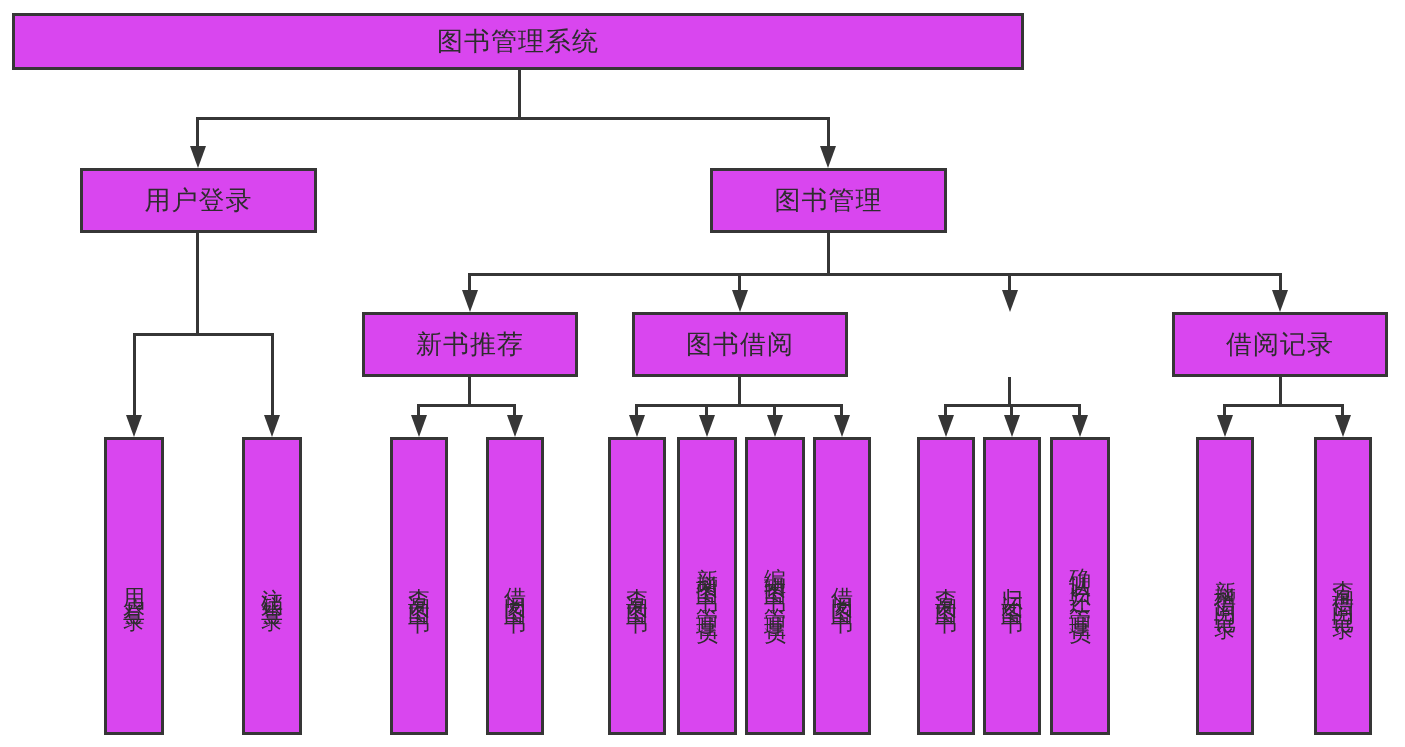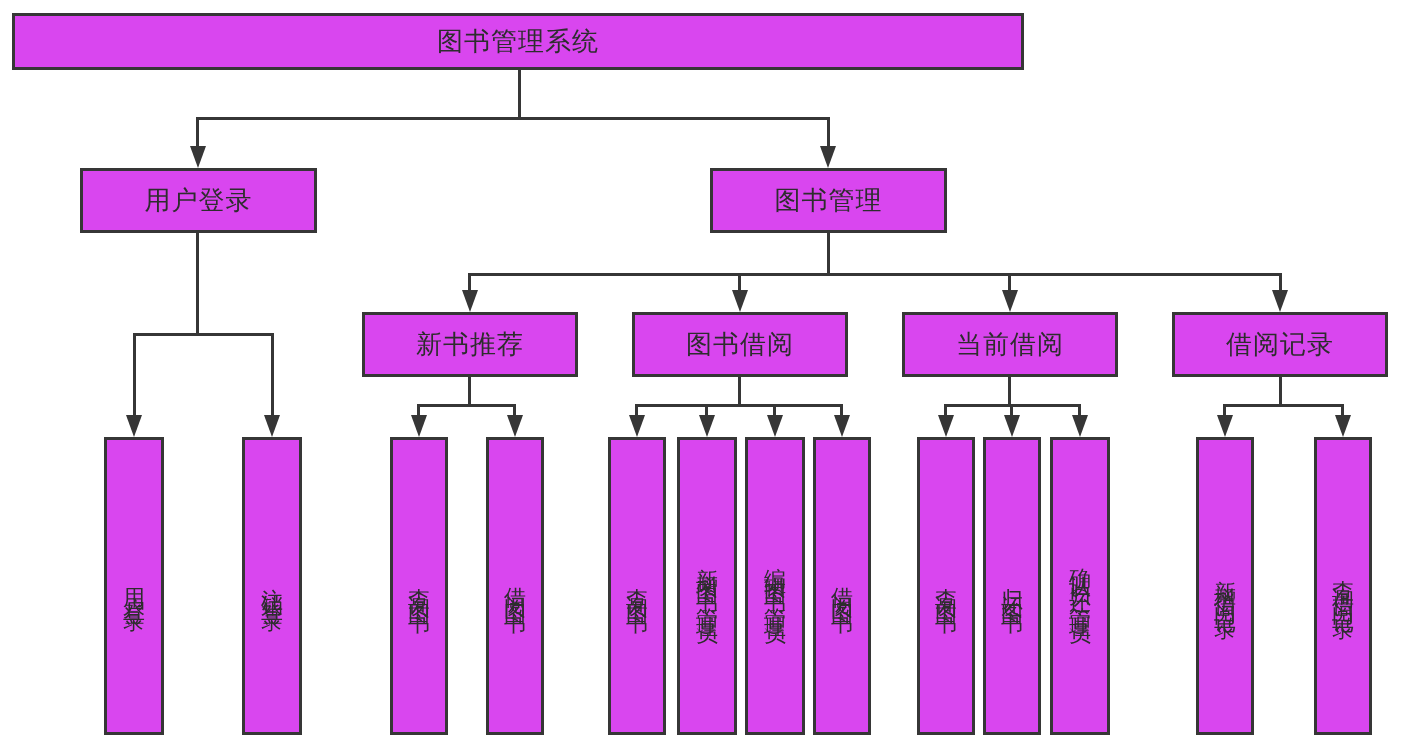--- a/index.html
+++ b/index.html
@@ -65,21 +65,20 @@
 
 <div class="canvas">
 
   <div class="box hbox" style="left:12px;top:13px;width:1012px;height:57px">图书管理系统</div>
 
   <div class="box hbox" style="left:80px;top:168px;width:237px;height:65px">用户登录</div>
   <div class="box hbox" style="left:710px;top:168px;width:237px;height:65px">图书管理</div>
 
   <div class="box hbox" style="left:362px;top:312px;width:216px;height:65px">新书推荐</div>
   <div class="box hbox" style="left:632px;top:312px;width:216px;height:65px">图书借阅</div>
-  <div class="box hbox" style="left:902px;top:312px;width:216px;height:65px">当前借阅</div>
   <div class="box hbox" style="left:1172px;top:312px;width:216px;height:65px">借阅记录</div>
 
   <div class="box leaf" style="left:104px;top:437px;width:60px;height:298px">
     <span>用户登录</span>
     </div>
   <div class="box leaf" style="left:242px;top:437px;width:60px;height:298px">
     <span>注销登录</span>
     </div>
 
   <div class="box leaf" style="left:390px;top:437px;width:58px;height:298px">

